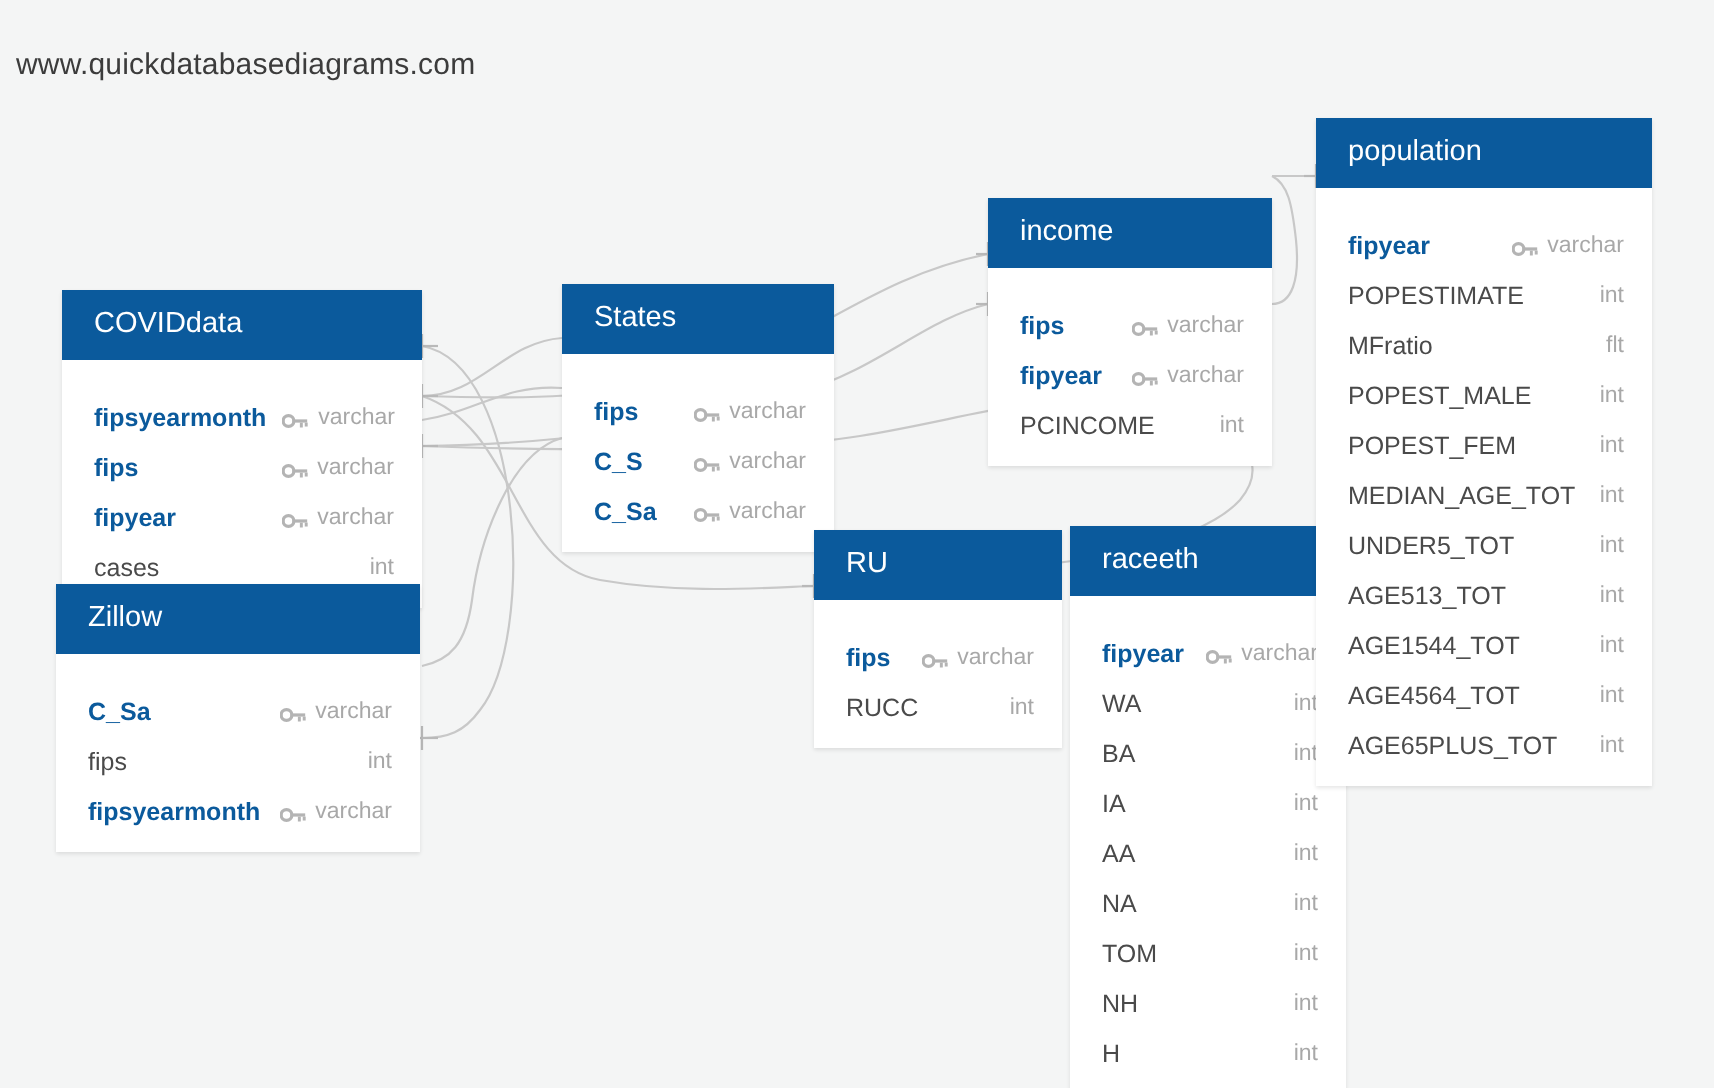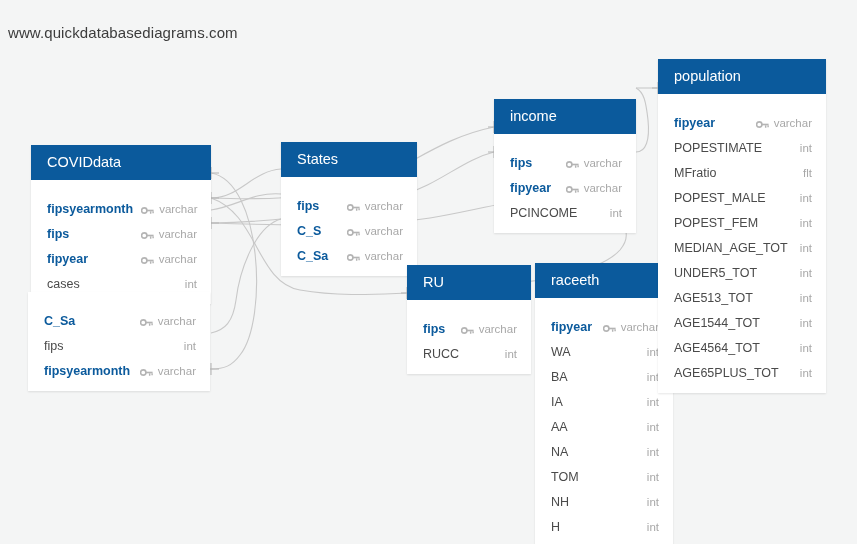--- a/index.html
+++ b/index.html
@@ -139,20 +139,21 @@
         <div class="row">
           <span class="fname">cases</span>
           <span class="spacer"></span>
           <span class="meta">
             <span class="ftype">int</span>
           </span>
         </div>
       </div>
     </div>
     <div class="table" style="left: 28px; top: 264px; width: 182px;">
+      <div class="thead">Zillow</div>
       <div class="rows">
         <div class="row key">
           <span class="fname">C_Sa</span>
           <span class="spacer"></span>
           <span class="meta">
             <span class="keyicon"><svg viewBox="0 0 16 10" width="13" height="9" aria-hidden="true">
                 <circle cx="4" cy="5" r="3.3" fill="none" stroke="#b4b4b4" stroke-width="2"></circle>
                 <rect x="6.5" y="4" width="9" height="2" fill="#b4b4b4"></rect>
                 <rect x="11" y="6" width="1.8" height="3" fill="#b4b4b4"></rect>
                 <rect x="14" y="6" width="1.8" height="2.4" fill="#b4b4b4"></rect>

